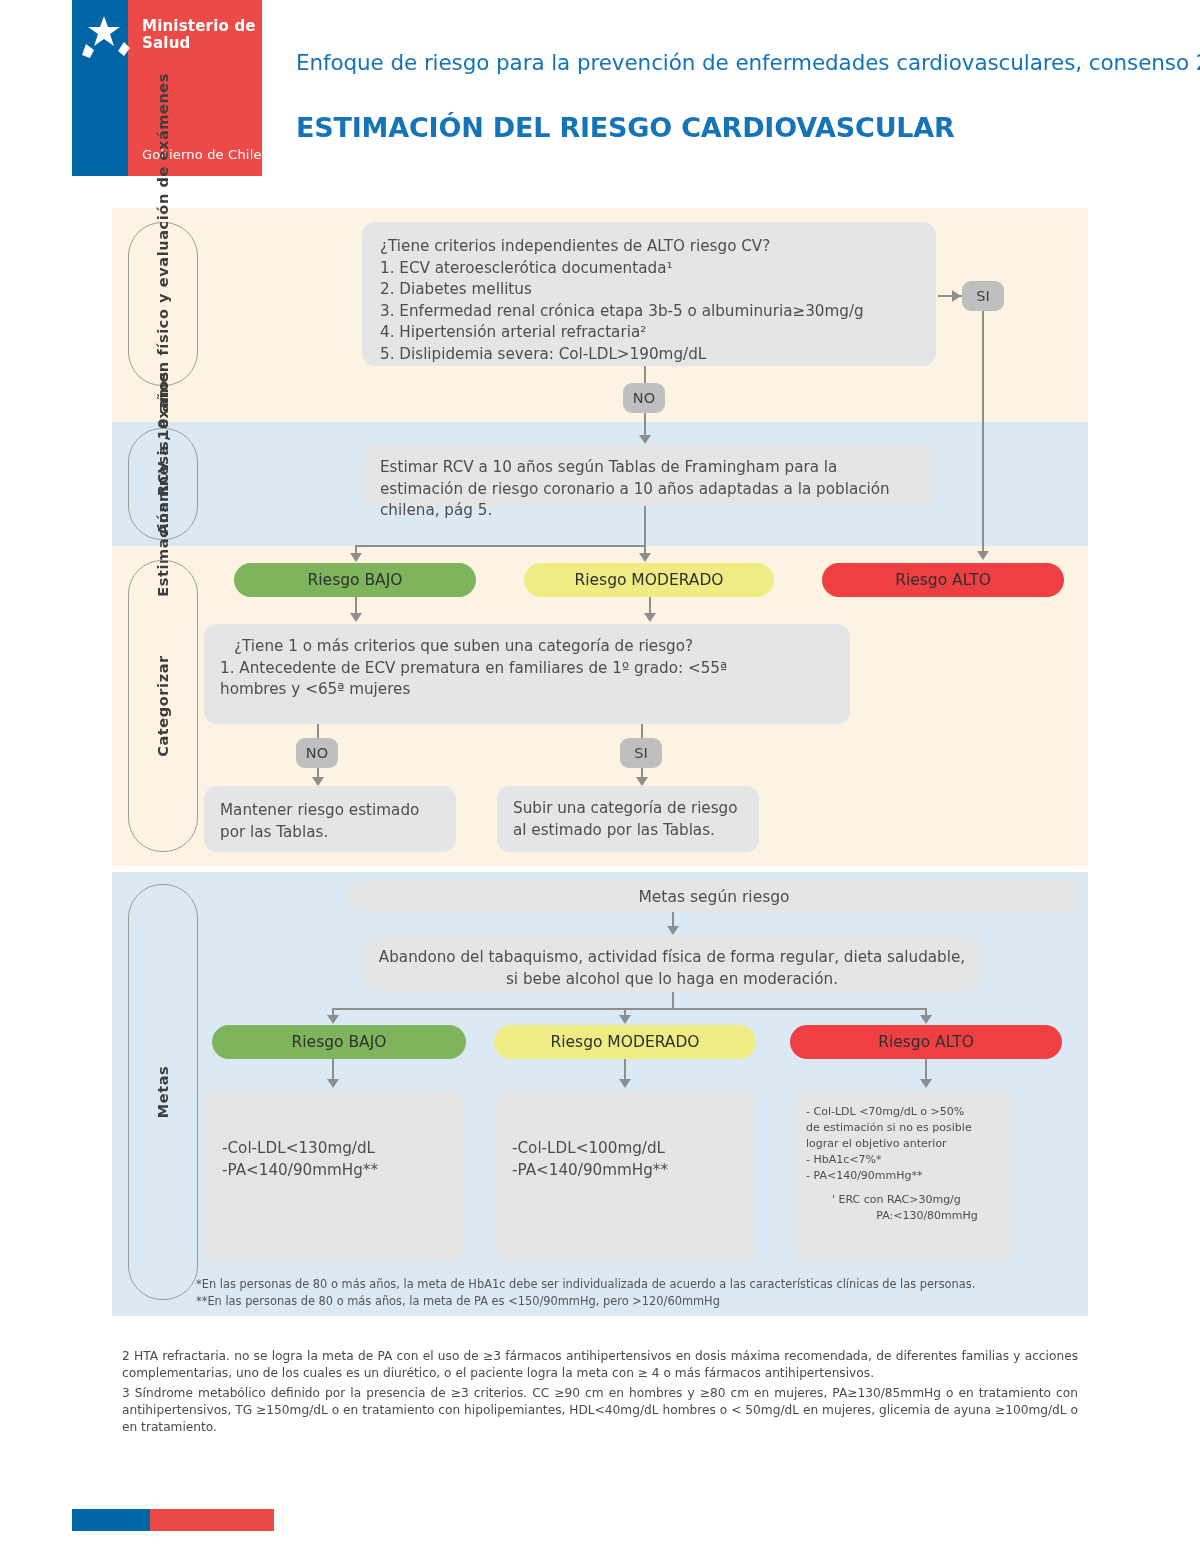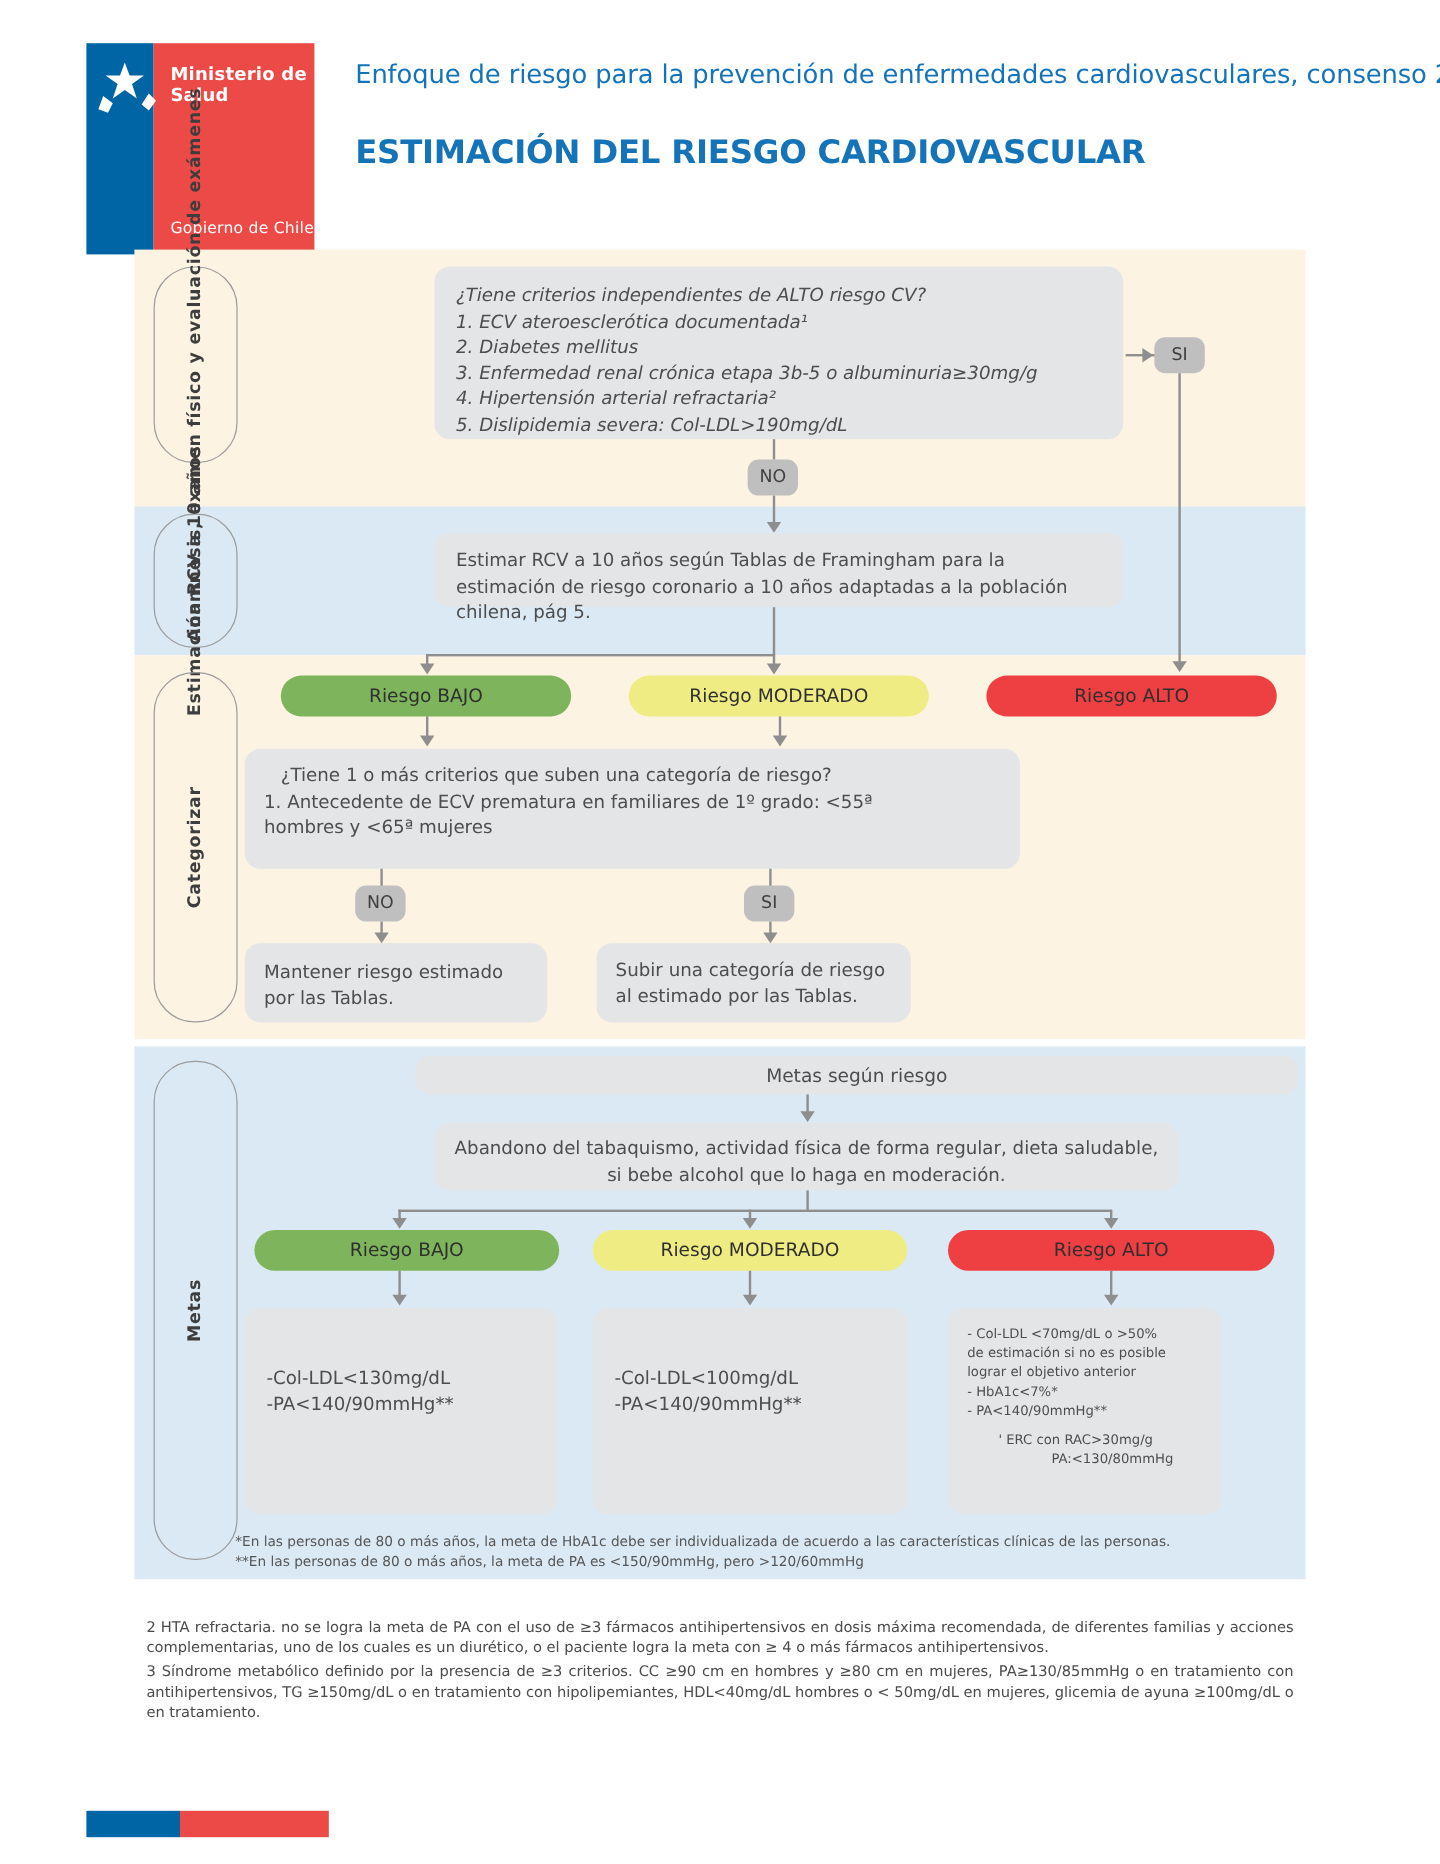--- a/index.html
+++ b/index.html
@@ -15,21 +15,20 @@
     color: #4a4a4a;
     overflow: hidden;
   }
 
   
   .logo {
     position: absolute;
     left: 72px; top: 0;
     width: 190px; height: 176px;
     display: flex;
-    margin-top: 36px;
   }
   .logo-blue {
     width: 56px; height: 100%;
     background: #0065a4;
   }
   .logo-red {
     flex: 1; height: 100%;
     background: #ec4a47;
     position: relative;
   }
@@ -119,21 +118,21 @@
     background: #e4e5e6;
     border-radius: 13px;
     box-sizing: border-box;
     padding: 12px 16px;
     font-size: 15.2px;
     line-height: 1.42;
     color: #4d4d4d;
   }
   .gbox.center { text-align: center; }
 
-  #box-criterios { left: 362px; top: 222px; width: 574px; height: 144px; padding: 14px 18px; font-style: italic; }
+  #box-criterios { left: 362px; top: 222px; width: 574px; height: 144px; padding: 14px 18px; }
   #box-criterios .ln { white-space: nowrap; }
 
   #box-framingham { left: 362px; top: 444px; width: 574px; height: 62px; padding: 13px 18px; }
   #box-categ-crit { left: 204px; top: 624px; width: 646px; height: 100px; padding: 12px 16px; }
   #box-mantener   { left: 204px; top: 786px; width: 252px; height: 66px; padding: 14px 16px; }
   #box-subir      { left: 497px; top: 786px; width: 262px; height: 66px; padding: 12px 16px; }
 
   #box-metas-head { left: 346px; top: 880px; width: 736px; height: 32px; padding: 6px 10px; font-size: 15.5px; }
   #box-estilos    { left: 362px; top: 936px; width: 620px; height: 56px; padding: 11px 16px; }
 

